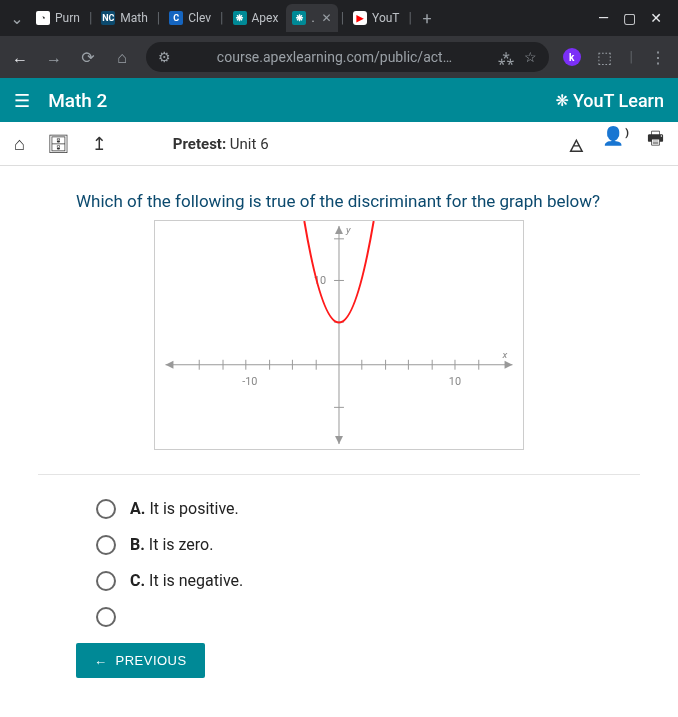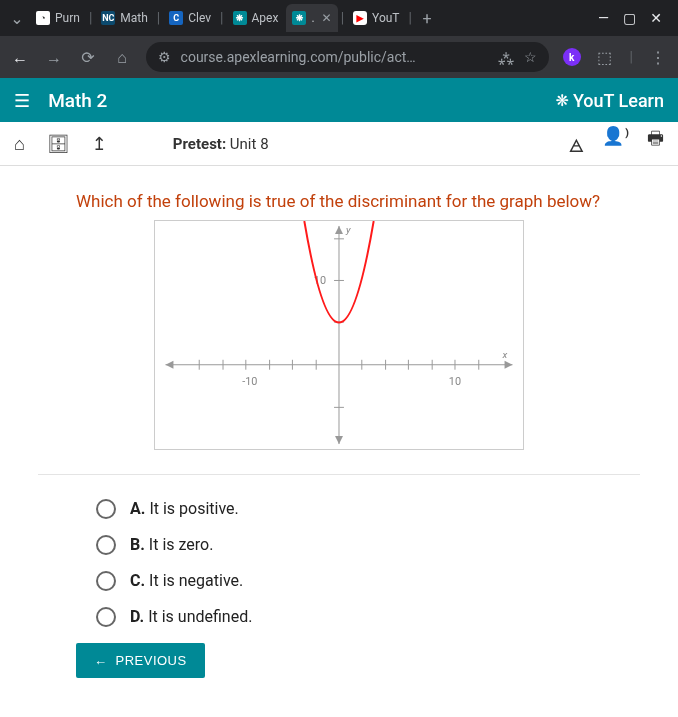--- a/index.html
+++ b/index.html
@@ -12,36 +12,36 @@
 .tab-divider { color: #5f6368; font-size: 14px; margin: 0 1px; }
 .tab-favicon { width: 14px; height: 14px; display: inline-flex; align-items: center; justify-content: center; font-size: 9px; font-weight: bold; border-radius: 2px; flex: 0 0 14px; }
 .tab-close { color: #9aa0a6; margin-left: 2px; }
 .tab-new { width: 24px; text-align: center; color: #9aa0a6; font-size: 16px; }
 .win-controls { margin-left: auto; display: flex; gap: 14px; padding-right: 10px; color: #e8eaed; }
 .win-btn { font-size: 14px; }
 .toolbar { display: flex; align-items: center; height: 42px; padding: 0 10px; gap: 14px; background: #35363a; }
 .nav-btn { color: #9aa0a6; width: 20px; text-align: center; }
 .nav-btn.back { color: #e8eaed; }
 .url-bar { flex: 1; background: #202124; border-radius: 16px; height: 30px; display: flex; align-items: center; padding: 0 12px; gap: 10px; color: #9aa0a6; font-size: 14px; overflow: hidden; }
-.url-text { white-space: nowrap; overflow: hidden; text-overflow: ellipsis; flex: 1; }
+.url-text { white-space: nowrap; overflow: hidden; text-overflow: ellipsis; flex: 1; text-align: center; }
 .url-icon { flex: 0 0 auto; }
 .ext-icon { width: 18px; height: 18px; display: flex; align-items: center; justify-content: center; border-radius: 50%; font-size: 10px; font-weight: bold; }
 .kami { background: #7b2ff7; color: #fff; }
 .apex-header { background: #008996; height: 44px; display: flex; align-items: center; padding: 0 14px; color: #fff; gap: 18px; }
 .hamburger { font-size: 18px; }
 .course-title { font-size: 19px; font-weight: 500; }
 .apex-logo { margin-left: auto; font-size: 18px; font-weight: 500; display: flex; align-items: center; gap: 4px; white-space: nowrap; }
 .apex-logo-icon { font-size: 16px; }
 .subheader { background: #fff; height: 44px; border-bottom: 1px solid #ddd; display: flex; align-items: center; padding: 0 14px; gap: 22px; color: #555; }
 .sub-icon { font-size: 18px; color: #333; }
 .pretest { font-size: 15px; color: #333; }
 .pretest b { font-weight: bold; padding-left: 44px; }
 .sub-right { margin-left: auto; display: flex; gap: 18px; }
 .content { padding: 24px 38px 10px 38px; background: #fff; }
-.question-text { font-size: 17px; color: #c2410c; margin: 0 0 8px 38px; line-height: 1.3; }
+.question-text { font-size: 17px; color: #0c4a6e; margin: 0 0 8px 38px; line-height: 1.3; }
 .chart-wrap { display: flex; justify-content: center; margin-bottom: 24px; }
 .chart-box { width: 370px; height: 230px; border: 1px solid #ccc; position: relative; }
 .chart-box svg { width: 100%; height: 100%; }
 .divider { border: none; border-top: 1px solid #e4e4e4; margin: 12px 0 24px 0; }
 .options { padding-left: 58px; }
 .option { display: flex; gap: 14px; margin-bottom: 16px; font-size: 16px; color: #222; }
 .radio { width: 20px; height: 20px; border: 2px solid #666; border-radius: 50%; flex: 0 0 20px; }
 .opt-letter { font-weight: bold; margin-right: 4px; }
 .footer-btn { background: #008996; color: #fff; border: none; padding: 10px 18px; font-size: 13px; font-weight: 500; display: inline-flex; align-items: center; gap: 8px; border-radius: 2px; margin-left: 38px; letter-spacing: 0.5px; }
 </style>
@@ -112,21 +112,21 @@
   <span class="apex-logo">
       <span class="apex-logo-icon">❋</span>
       <span>YouT Learn</span>
     </span>
 </div>
 
 <div class="subheader">
   <span class="sub-icon">⌂</span>
   <span class="sub-icon">🗄</span>
   <span class="sub-icon">↥</span>
-  <span class="pretest"><b>Pretest:</b><span> Unit 8</span></span>
+  <span class="pretest"><b>Pretest:</b><span> Unit 6</span></span>
   <div class="sub-right">
     <span class="sub-icon">🜁</span>
     <span class="sub-icon">👤⁾</span>
     <span class="sub-icon">🖶</span>
   </div>
 </div>
 
 <div class="content">
   <p class="question-text">Which of the following is true of the discriminant for the graph below?</p>
 
@@ -177,21 +177,20 @@
     <div class="option">
         <span class="radio"></span>
         <span><span class="opt-letter">B.</span><span>It is zero.</span></span>
       </div>
     <div class="option">
         <span class="radio"></span>
         <span><span class="opt-letter">C.</span><span>It is negative.</span></span>
       </div>
     <div class="option">
         <span class="radio"></span>
-        <span><span class="opt-letter">D.</span><span>It is undefined.</span></span>
       </div>
   </div>
 
   <button class="footer-btn">
       <span>←</span>
       <span>PREVIOUS</span>
     </button>
 </div>
 
 </body></html>

